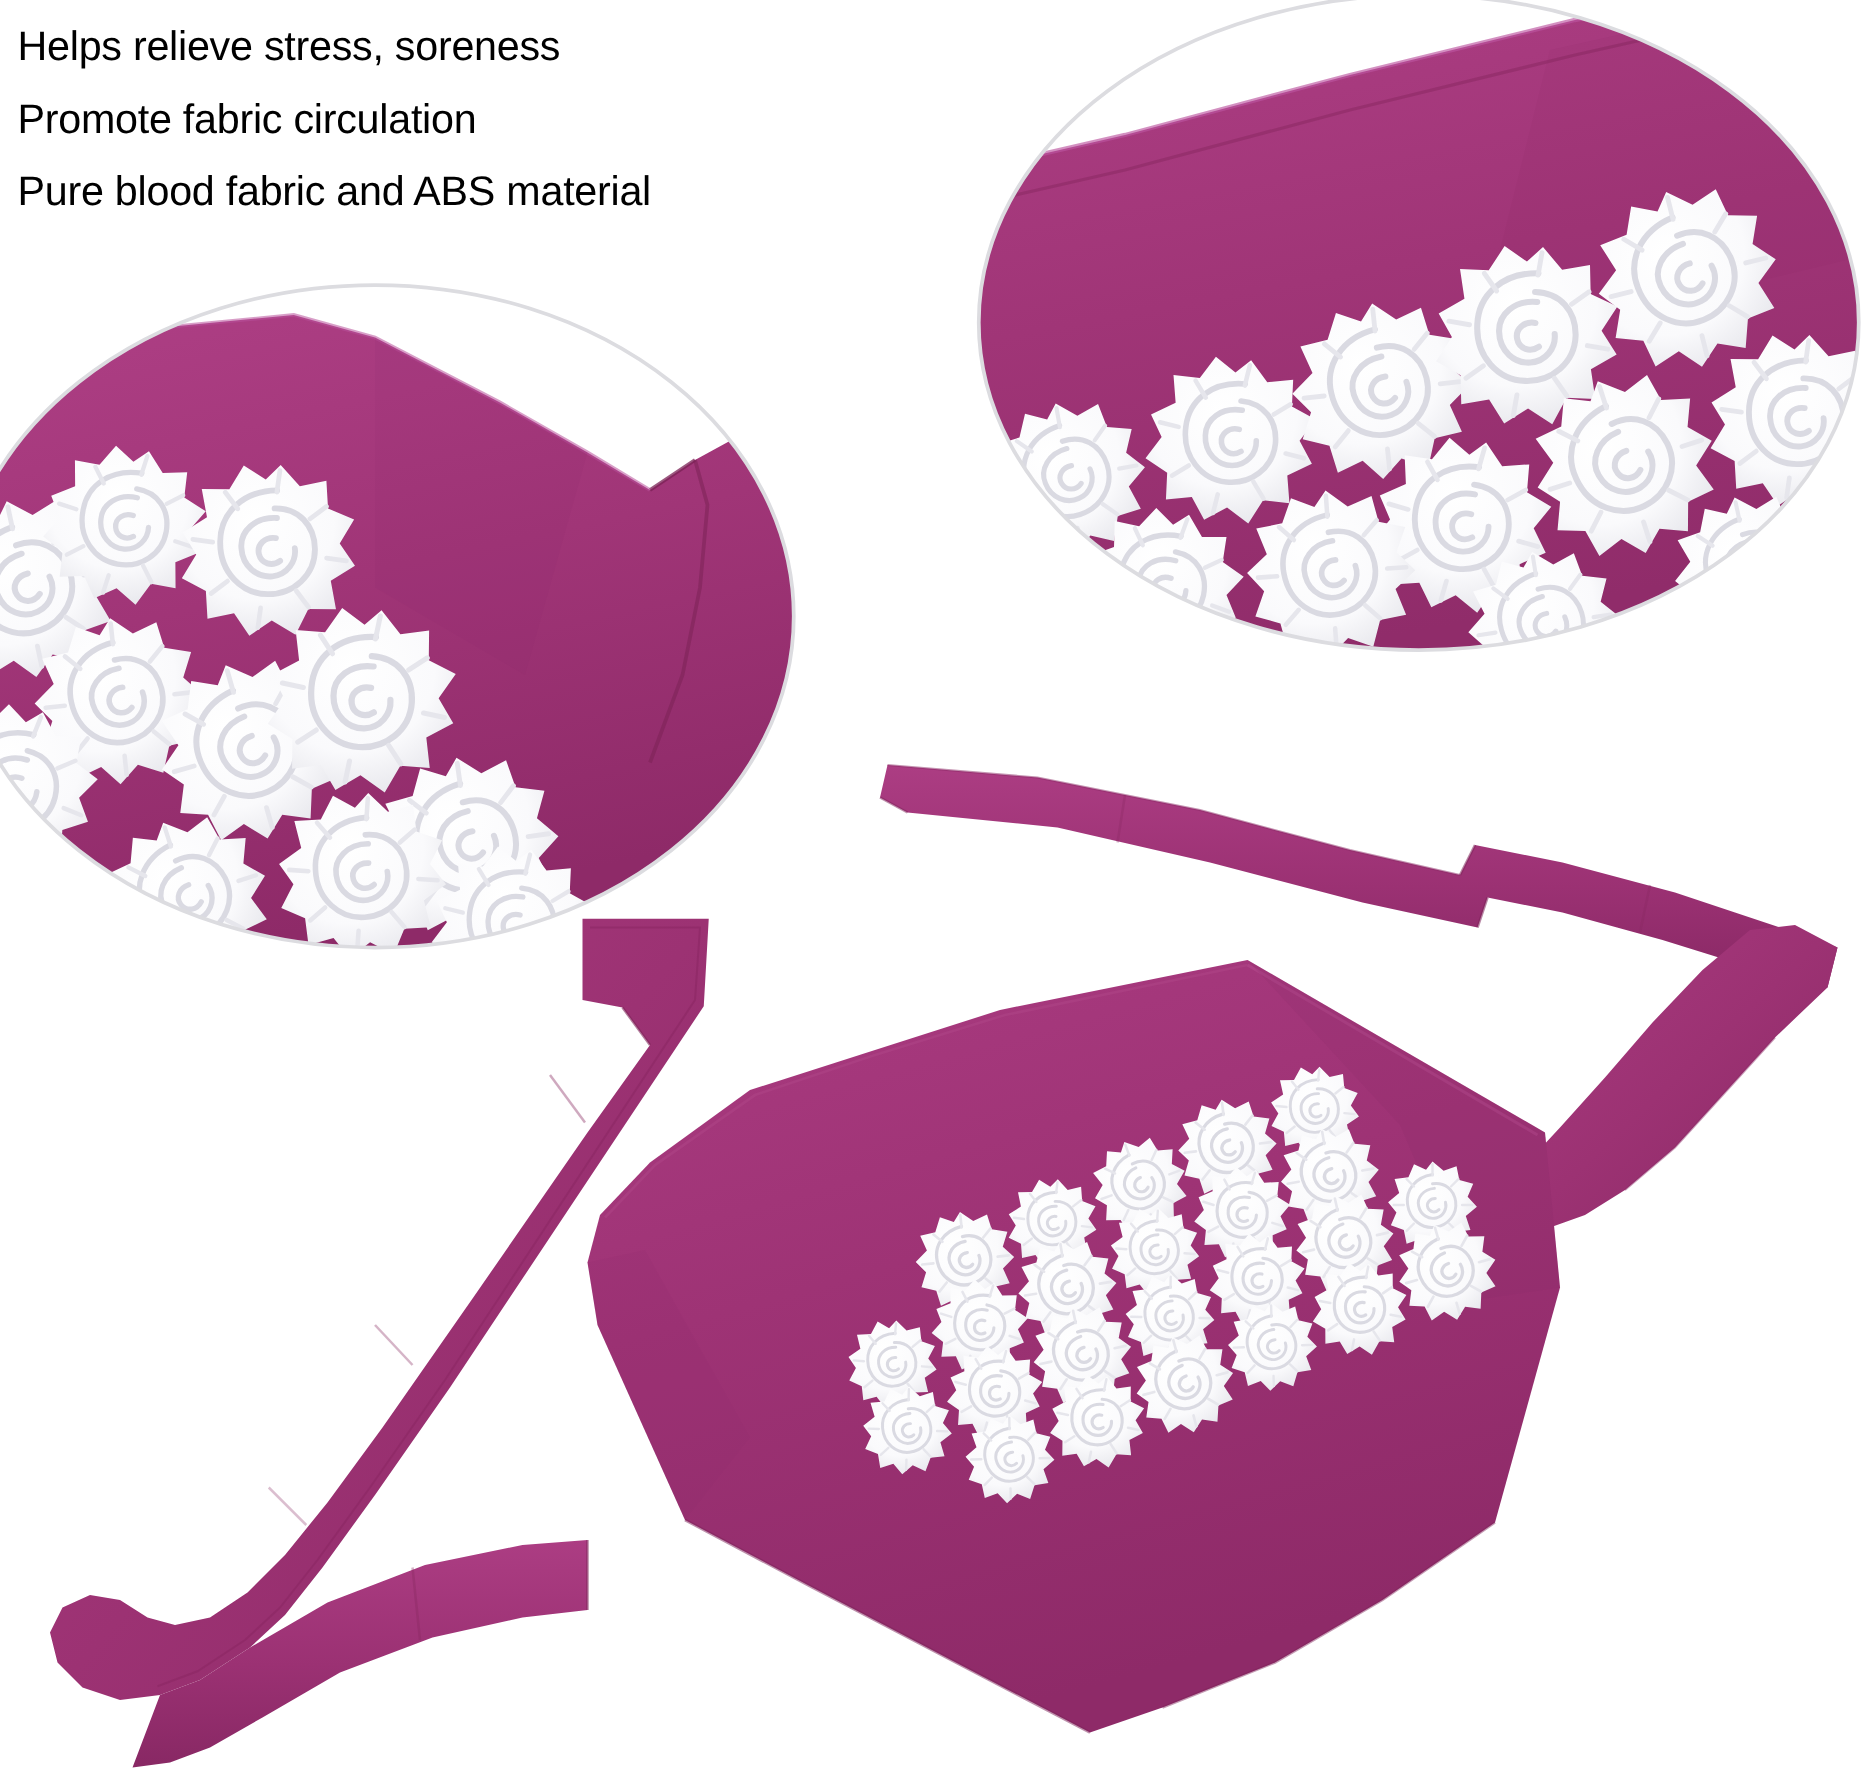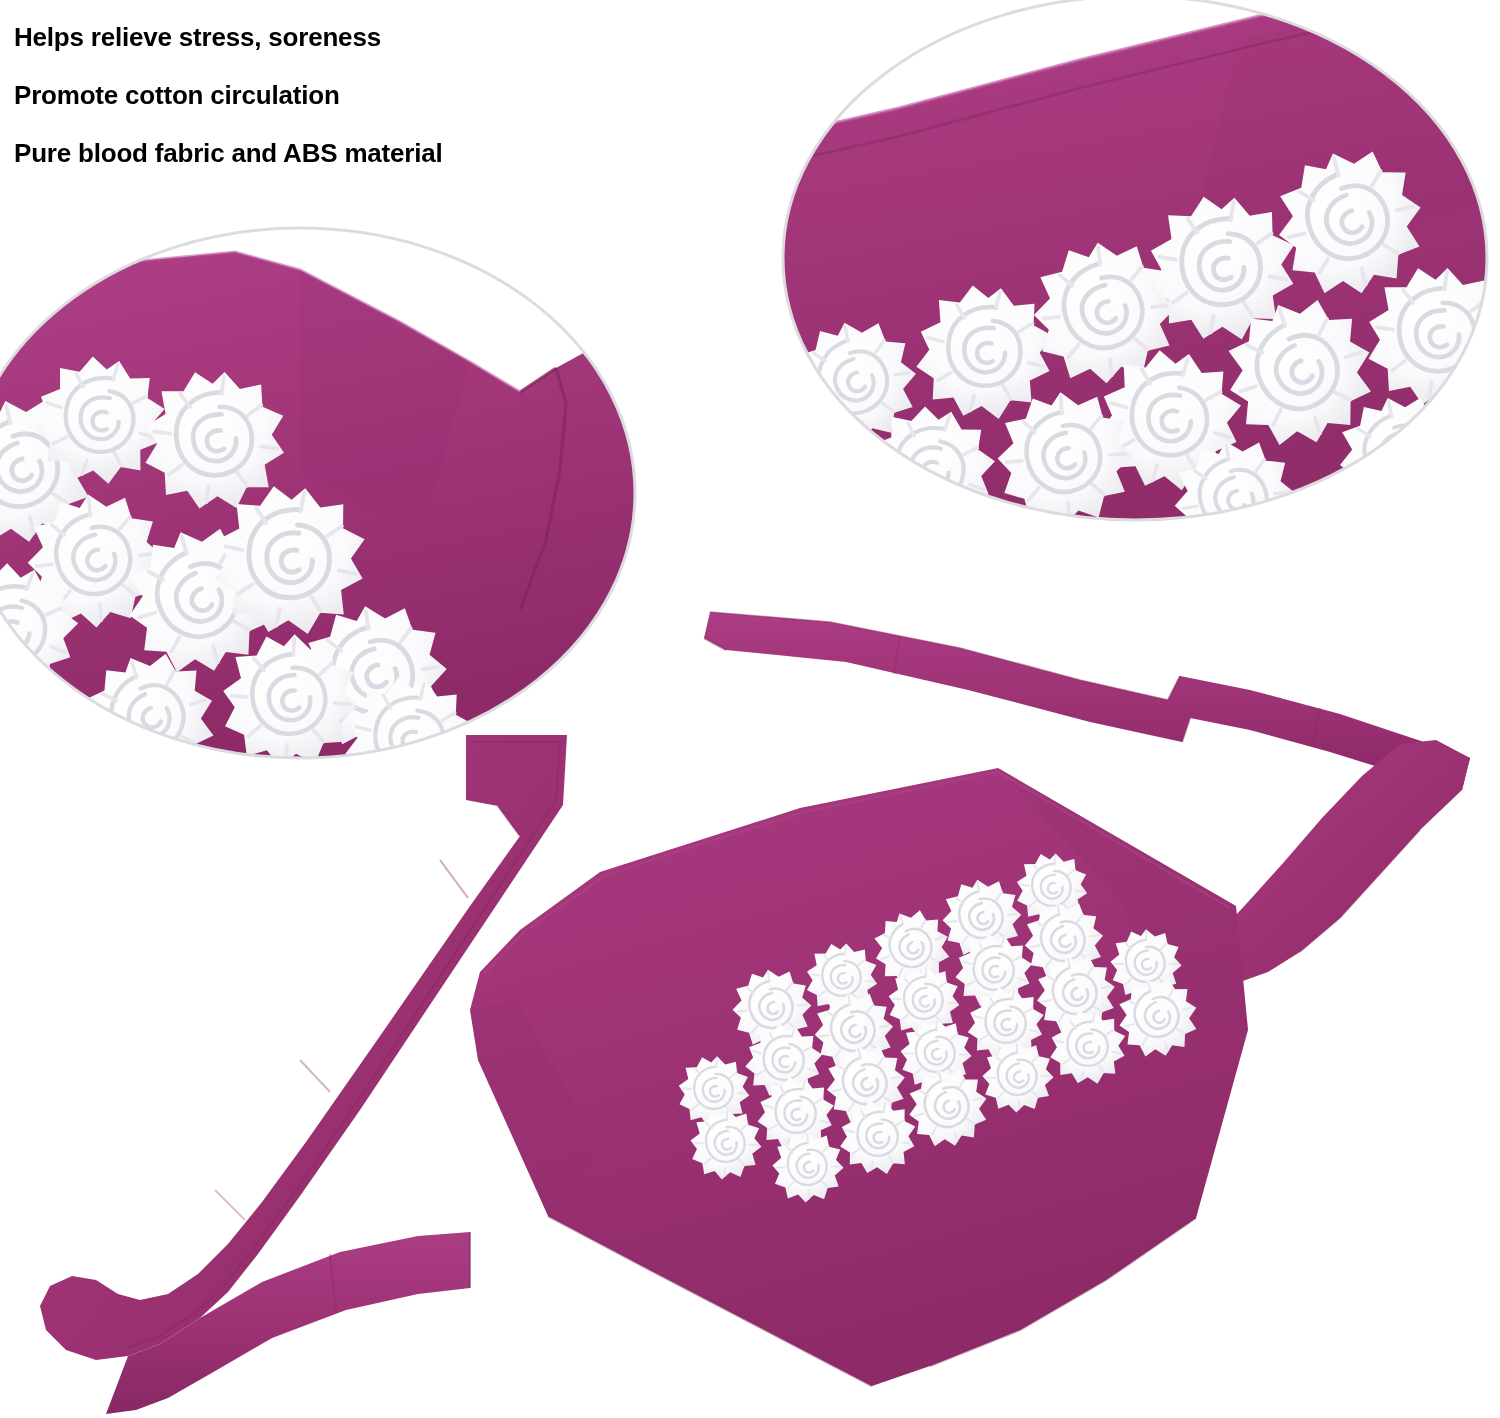--- a/index.html
+++ b/index.html
@@ -7,40 +7,40 @@
     width:1500px;height:1418px;position:relative;overflow:hidden;
     font-family:"Liberation Sans","DejaVu Sans",sans-serif;
     background:#ffffff;
   }
   
   #feature-text{
     position:absolute;left:14px;top:8px;width:820px;
     z-index:40;
   }
   .feature-line{
-    font-size:26px;
+    font-size:33px;
     line-height:58px;
-    font-weight:700;
+    font-weight:400;
     color:#000000;
     letter-spacing:-0.2px;
     white-space:nowrap;
   }
   
   #stage{position:absolute;inset:0;}
   svg.layer{position:absolute;left:0;top:0;width:1500px;height:1418px;overflow:visible;}
   #svg-product{z-index:10;}
   #inset-left{z-index:25;}
   #inset-right{z-index:25;}
 </style>
 </head>
 <body>
 
 <div id="feature-text">
   <div class="feature-line">Helps relieve stress, soreness</div>
-  <div class="feature-line">Promote cotton circulation</div>
+  <div class="feature-line">Promote fabric circulation</div>
   <div class="feature-line">Pure blood fabric and ABS material</div>
 </div>
 
 <div id="stage">
 
   <svg class="layer" id="svg-product" viewBox="0 0 1500 1418">
     <defs>
       <linearGradient id="fabGrad" x1="0" y1="0" x2="0.35" y2="1">
         <stop offset="0%" stop-color="#AA3B81"></stop>
         <stop offset="45%" stop-color="#9E3375"></stop>

